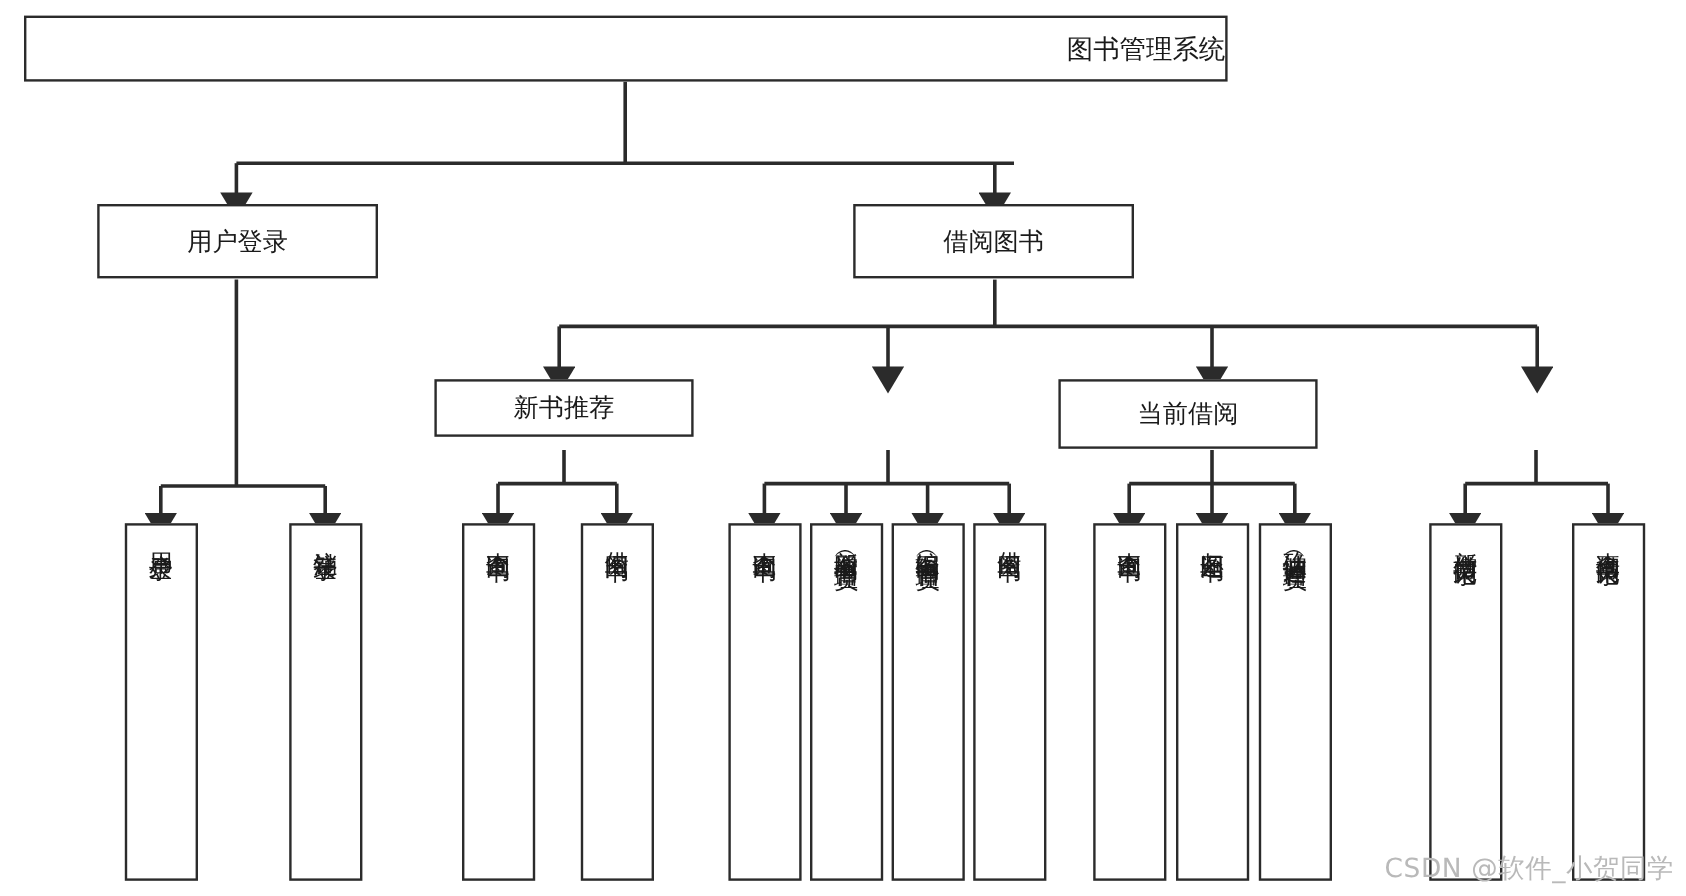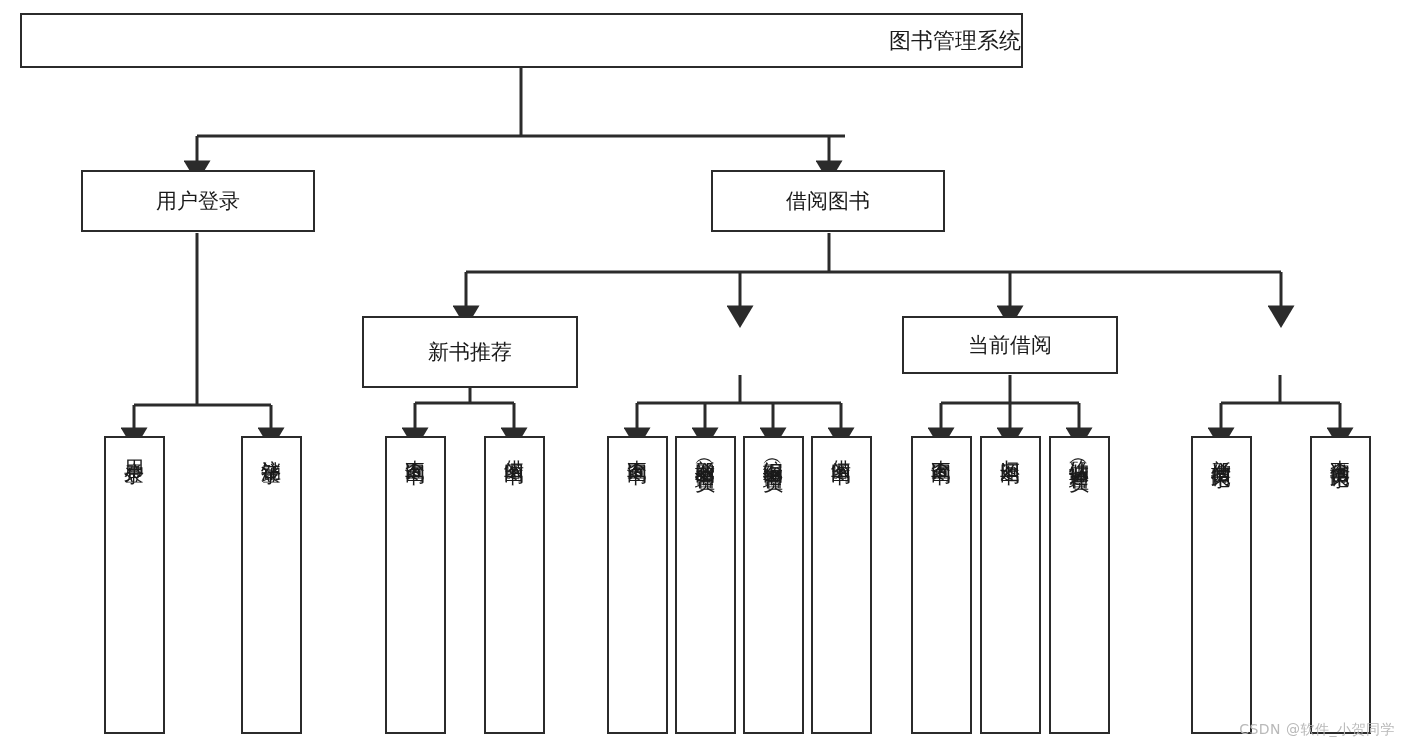--- a/index.html
+++ b/index.html
@@ -56,21 +56,21 @@
     writing-mode: vertical-rl;
     text-orientation: upright;
     letter-spacing: 2px;
     line-height: 1;
     white-space: nowrap;
   }
   .watermark {
     position: absolute;
     right: 10px;
     bottom: 8px;
-    font-size: 14px;
+    font-size: 22px;
     color: #b9b9b9;
     z-index: 5;
     white-space: nowrap;
     letter-spacing: 0.5px;
   }
 </style>
 </head>
 <body>
 
 <div id="canvas">
@@ -129,24 +129,24 @@
     <span>图书管理系统</span>
   </div>
 
   <div class="node node-l2" style="left:81px; top:170px; width:234px; height:62px;">
     <span>用户登录</span>
   </div>
   <div class="node node-l2" style="left:711px; top:170px; width:234px; height:62px;">
     <span>借阅图书</span>
   </div>
 
-  <div class="node node-l3" style="left:362px; top:316px; width:216px; height:72px;">
+  <div class="node node-l3" style="left:362px; top:316px; width:216px; height:48px;">
     <span>新书推荐</span>
   </div>
-  <div class="node node-l3" style="left:902px; top:316px; width:216px; height:58px;">
+  <div class="node node-l3" style="left:882px; top:316px; width:216px; height:58px;">
     <span>当前借阅</span>
   </div>
 
   <div class="node node-leaf" style="left:104px; top:436px; width:61px; height:298px;">
     <span class="vtext">用户登录</span>
   </div>
   <div class="node node-leaf" style="left:241px; top:436px; width:61px; height:298px;">
     <span class="vtext">注销登录</span>
   </div>
 

